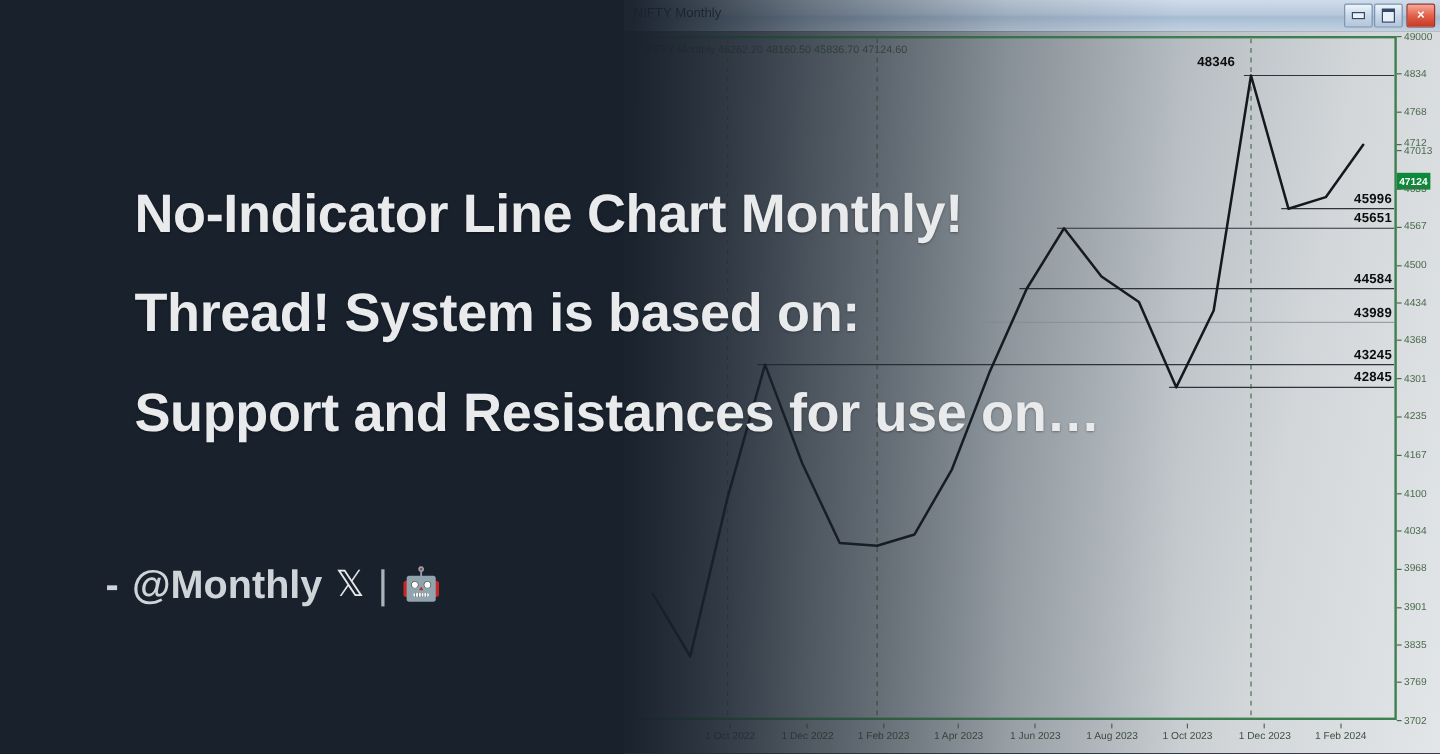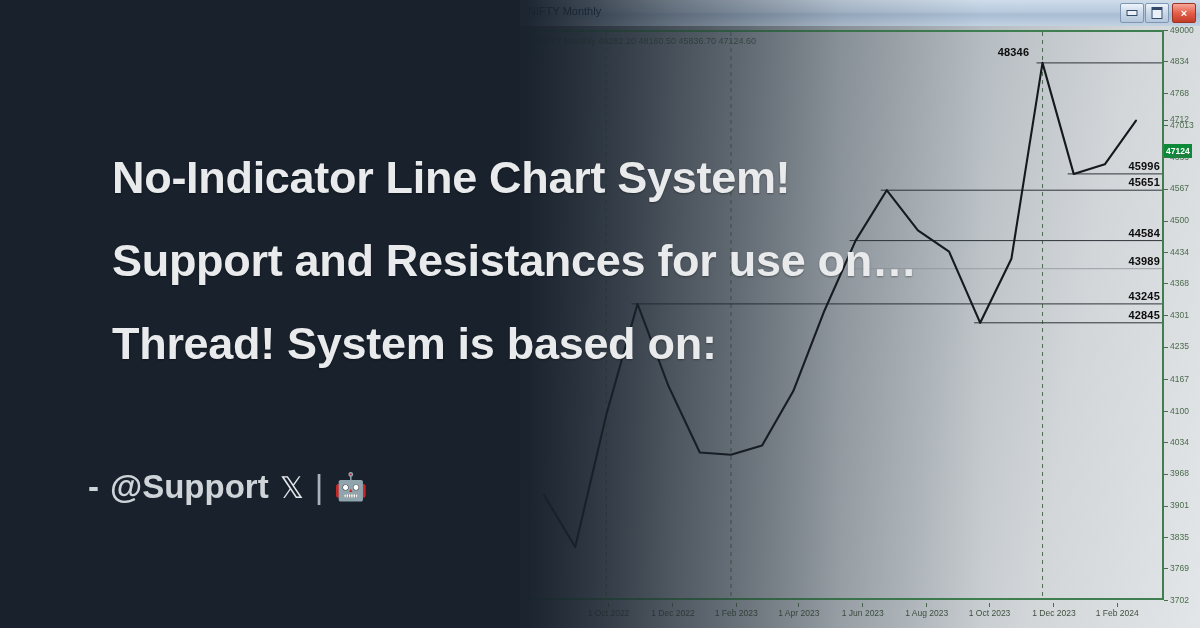--- a/index.html
+++ b/index.html
@@ -165,26 +165,26 @@
           <div class="dtick" style="left: 440.759px;"><span class="vbar"></span>1 Oct 2023</div>
           <div class="dtick" style="left: 504.258px;"><span class="vbar"></span>1 Dec 2023</div>
           <div class="dtick" style="left: 567.757px;"><span class="vbar"></span>1 Feb 2024</div>
         </div>
     </div>
   </div>
 
   <div id="overlay"></div>
 
   <div id="headline">
-    <div class="hl">No-Indicator Line Chart System!</div>
+    <div class="hl">No-Indicator Line Chart Monthly!</div>
+    <div class="hl">Thread! System is based on:</div>
     <div class="hl">Support and Resistances for use on…</div>
-    <div class="hl">Thread! System is based on:</div>
   </div>
 
   <div id="attribution">
     <span>-</span>
-    <span>@Support</span>
+    <span>@Monthly</span>
     <span class="xlogo">𝕏</span>
     <span class="divider">|</span>
     <span class="bot">🤖</span>
   </div>
 
 </div>
 
 </body></html>

